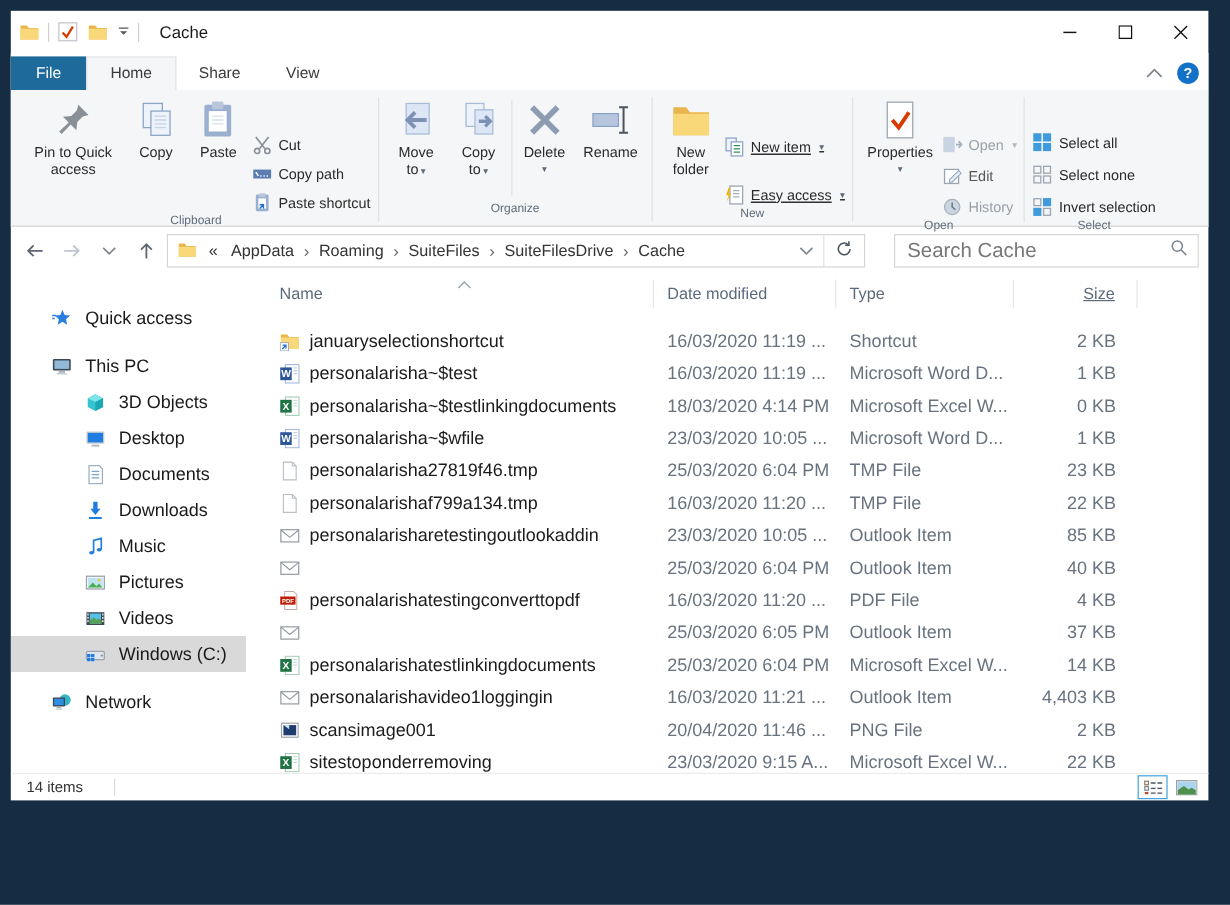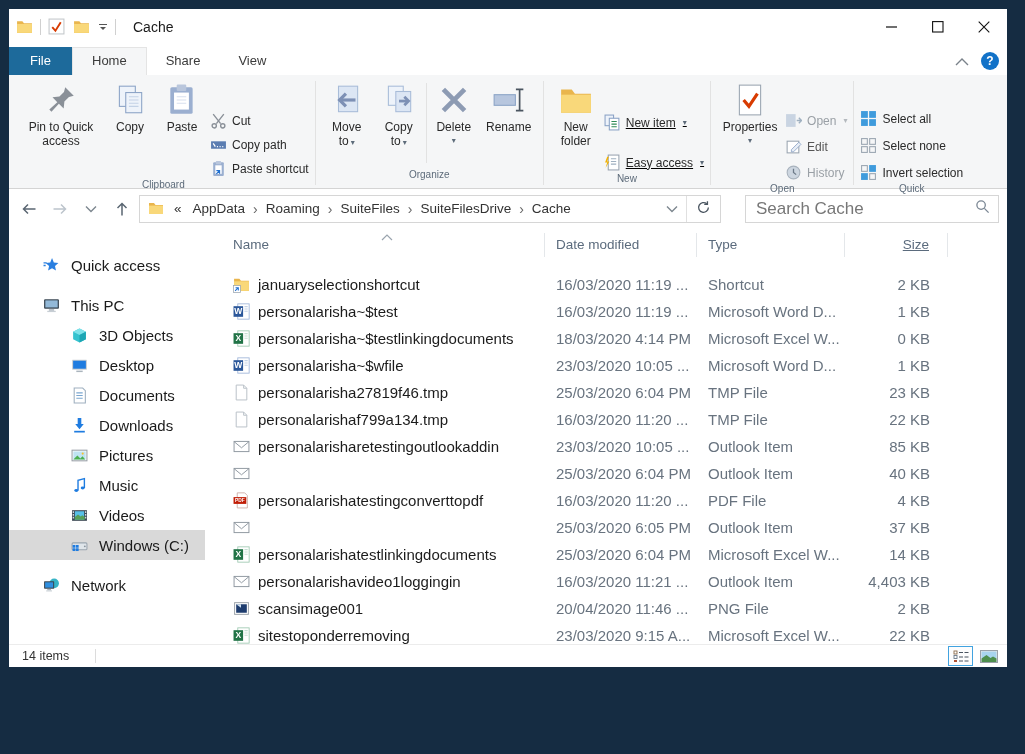--- a/index.html
+++ b/index.html
@@ -403,21 +403,21 @@
                   <rect x="1.5" y="1.5" width="5.4" height="5.4" fill="none" stroke="#9aa5b1"></rect>
                   <rect x="8.6" y="1" width="6.4" height="6.4" fill="#3f9bdc"></rect>
                   <rect x="1" y="8.6" width="6.4" height="6.4" fill="#3f9bdc"></rect>
                   <rect x="9.1" y="9.1" width="5.4" height="5.4" fill="none" stroke="#9aa5b1"></rect>
                 </svg>
             </span>
             <span>Invert selection</span>
           </div>
         </div>
       </div>
-      <div class="rgroup-label">Quick</div>
+      <div class="rgroup-label">Select</div>
     </div>
   </div>
 
   <div class="addrrow">
     <div class="navbtn">
       <svg viewBox="0 0 17 16" width="18" height="16">
           <path d="M15 8H3M7.5 3.5L3 8l4.5 4.5" fill="none" stroke="#5a6672" stroke-width="1.5"></path>
         </svg>
     </div>
     <div class="navbtn">
@@ -524,34 +524,34 @@
         </div>
         <div class="side-item indent">
           <span class="sic"><svg viewBox="0 0 16 16" width="17" height="17">
               <path d="M6.3 1h3.4v5.5H12L8 11.5 4 6.5h2.3z" fill="#1f7ce0"></path>
               <rect x="3" y="13" width="10" height="1.6" fill="#1f7ce0"></rect>
             </svg></span>
           <span>Downloads</span>
         </div>
         <div class="side-item indent">
           <span class="sic"><svg viewBox="0 0 16 16" width="17" height="17">
+              <path d="M6.6 12.8V3.2l6-1.6v8.8" fill="none" stroke="#1f7ce0" stroke-width="1.3"></path>
+              <ellipse cx="5" cy="12.8" rx="1.9" ry="1.4" fill="#1f7ce0"></ellipse>
+              <ellipse cx="11" cy="10.4" rx="1.9" ry="1.4" fill="#1f7ce0"></ellipse>
+            </svg></span>
+          <span>Music</span>
+        </div>
+        <div class="side-item indent">
+          <span class="sic"><svg viewBox="0 0 16 16" width="17" height="17">
               <rect x="1" y="3" width="14" height="10" fill="#fff" stroke="#9aa1a8"></rect>
               <rect x="2.2" y="4.2" width="11.6" height="7.6" fill="#bfe3f2"></rect>
               <path d="M2.2 11.8l3.8-3.8 2.8 2.8 2-2 2.6 3z" fill="#4caf50"></path>
               <circle cx="11" cy="6.2" r="1" fill="#fbc02d"></circle>
             </svg></span>
           <span>Pictures</span>
-        </div>
-        <div class="side-item indent">
-          <span class="sic"><svg viewBox="0 0 16 16" width="17" height="17">
-              <path d="M6.6 12.8V3.2l6-1.6v8.8" fill="none" stroke="#1f7ce0" stroke-width="1.3"></path>
-              <ellipse cx="5" cy="12.8" rx="1.9" ry="1.4" fill="#1f7ce0"></ellipse>
-              <ellipse cx="11" cy="10.4" rx="1.9" ry="1.4" fill="#1f7ce0"></ellipse>
-            </svg></span>
-          <span>Music</span>
         </div>
         <div class="side-item indent">
           <span class="sic"><svg viewBox="0 0 16 16" width="17" height="17">
               <rect x="1" y="3" width="14" height="10" fill="#3a4652"></rect>
               <rect x="3.6" y="4" width="8.8" height="8" fill="#58c0e8"></rect>
               <path d="M3.6 9.5l3-2.5 2.5 2 1.5-1.2 2.3 1.7v2.5H3.6z" fill="#57a05a"></path>
               <g fill="#d8dde2">
                 <rect x="1.6" y="4" width="1.2" height="1.6"></rect>
                 <rect x="1.6" y="6.6" width="1.2" height="1.6"></rect>
                 <rect x="1.6" y="9.2" width="1.2" height="1.6"></rect>

